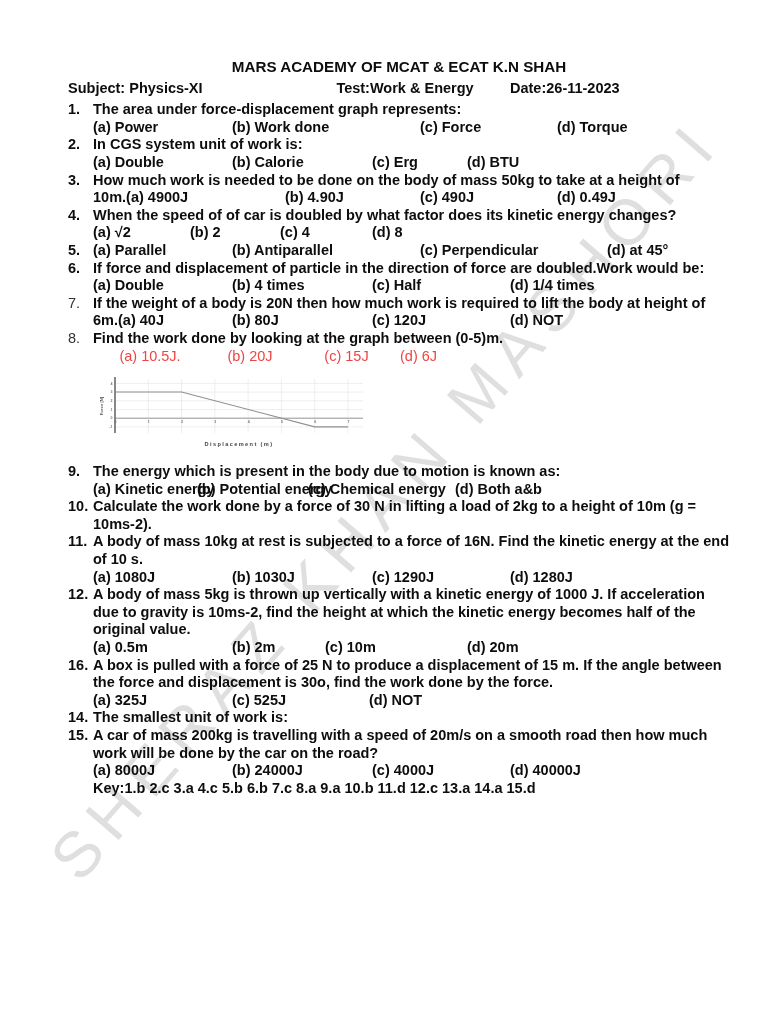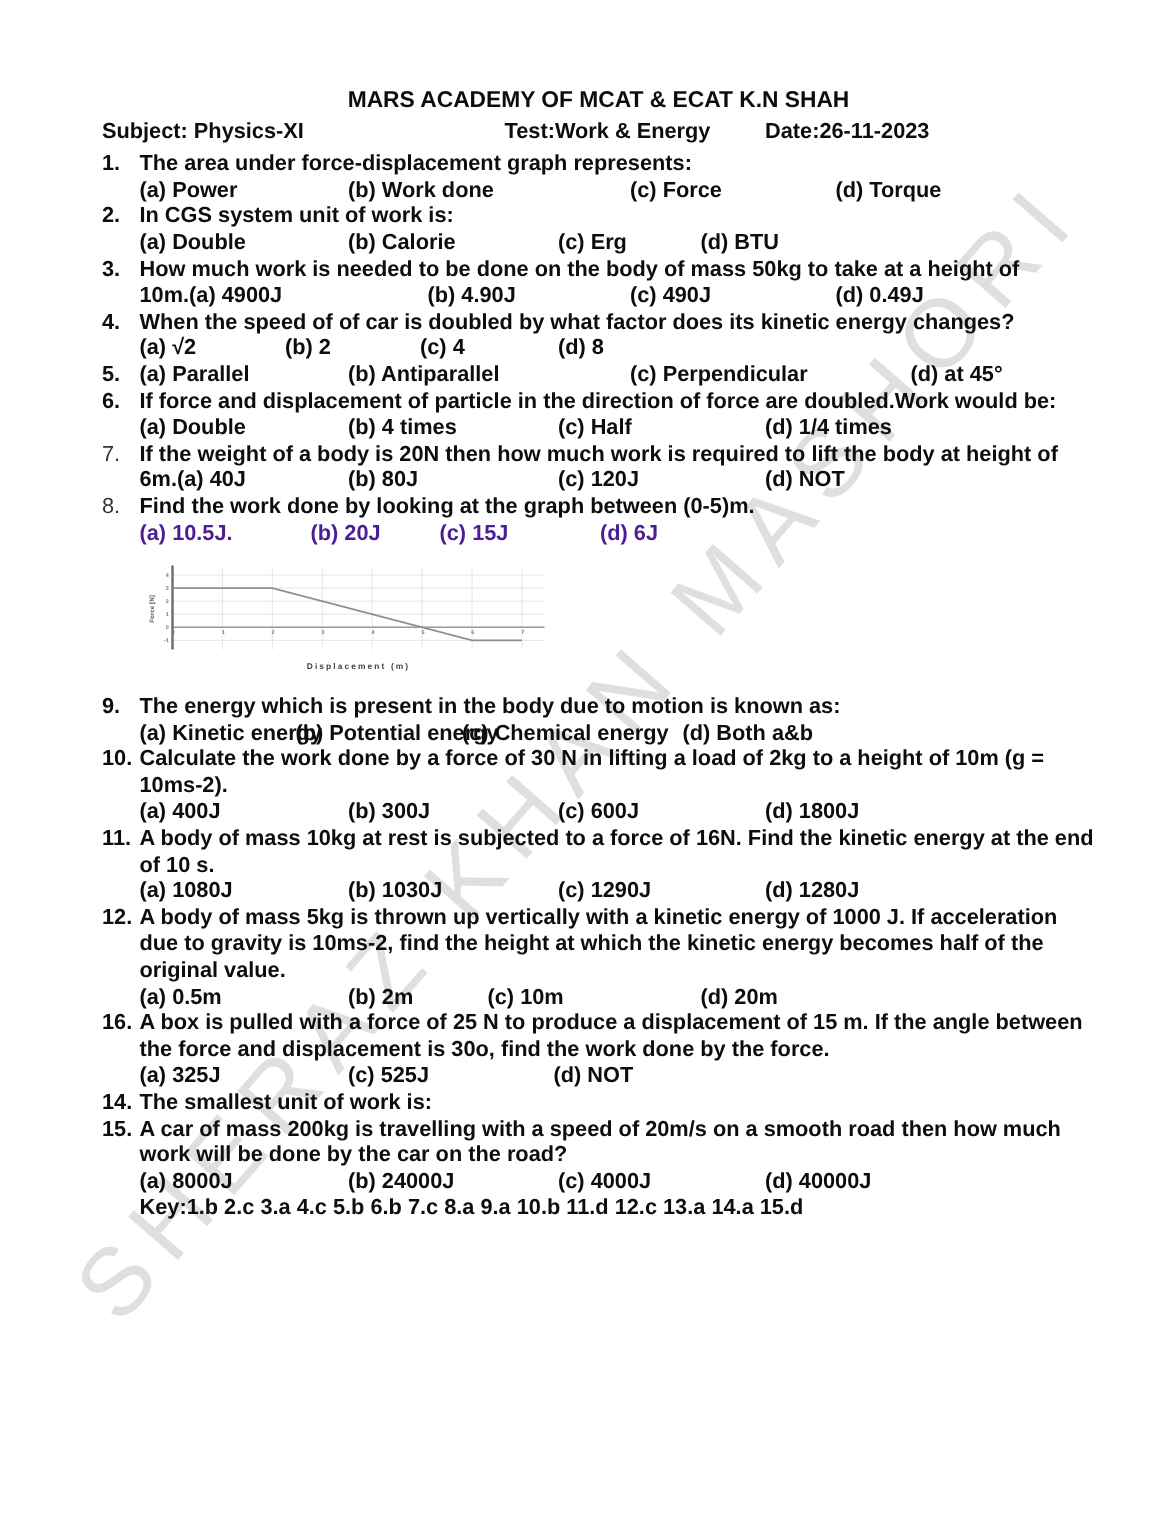--- a/index.html
+++ b/index.html
@@ -25,21 +25,21 @@
   .oa .o1{width:139px}.oa .o2{width:140px}.oa .o3{width:95px}
   .o3r .o1{width:192px}.o3r .o2{width:135px}.o3r .o3{width:137px}
   .on .o1{width:97px}.on .o2{width:90px}.on .o3{width:92px}
   .ov .o1{width:139px}.ov .o2{width:188px}.ov .o3{width:187px}
   .od .o1{width:139px}.od .o2{width:140px}.od .o3{width:138px}
   .os .o1{width:114px}.os .o2{width:86px}.os .o3{width:107px}
   .og .o1{width:104px}.og .o2{width:111px}.og .o3{width:147px}
   .oe .o1{width:139px}.oe .o2{width:93px}.oe .o3{width:142px}
   .of .o1{width:97px}.of .o2{width:135px}.of .o3{width:142px}
   .light-num{font-weight:400;color:#333;}
-  .light-opts{font-weight:700;color:#4c1d95;}
+  .light-opts{font-weight:400;color:#ef4444;text-align:center;}
   .graph-wrap{margin:9px 0 13px 30px;}
   .graph-wrap svg{display:block;}
   .key{padding-left:25px;}
 </style>
 </head>
 <body>
 
 <div class="watermark">SHERAZ KHAN MASHORI</div>
 
 <div class="sheet">
@@ -203,26 +203,20 @@
         <span class="opt o3">(c) Chemical energy</span>
         <span class="opt o4">(d) Both a&amp;b</span>
       </div>
     </div>
   </div>
 
   <div class="q">
     <span class="qnum">10.</span>
     <div class="qbody">
       <div class="qtext">Calculate the work done by a force of 30 N in lifting a load of 2kg to a height of 10m (g = 10ms-2).</div>
-      <div class="opts od">
-        <span class="opt o1">(a) 400J</span>
-        <span class="opt o2">(b) 300J</span>
-        <span class="opt o3">(c) 600J</span>
-        <span class="opt o4">(d) 1800J</span>
-      </div>
     </div>
   </div>
 
   <div class="q">
     <span class="qnum">11.</span>
     <div class="qbody">
       <div class="qtext">A body of mass 10kg at rest is subjected to a force of 16N. Find the kinetic energy at the end of 10 s.</div>
       <div class="opts od">
         <span class="opt o1">(a) 1080J</span>
         <span class="opt o2">(b) 1030J</span>

